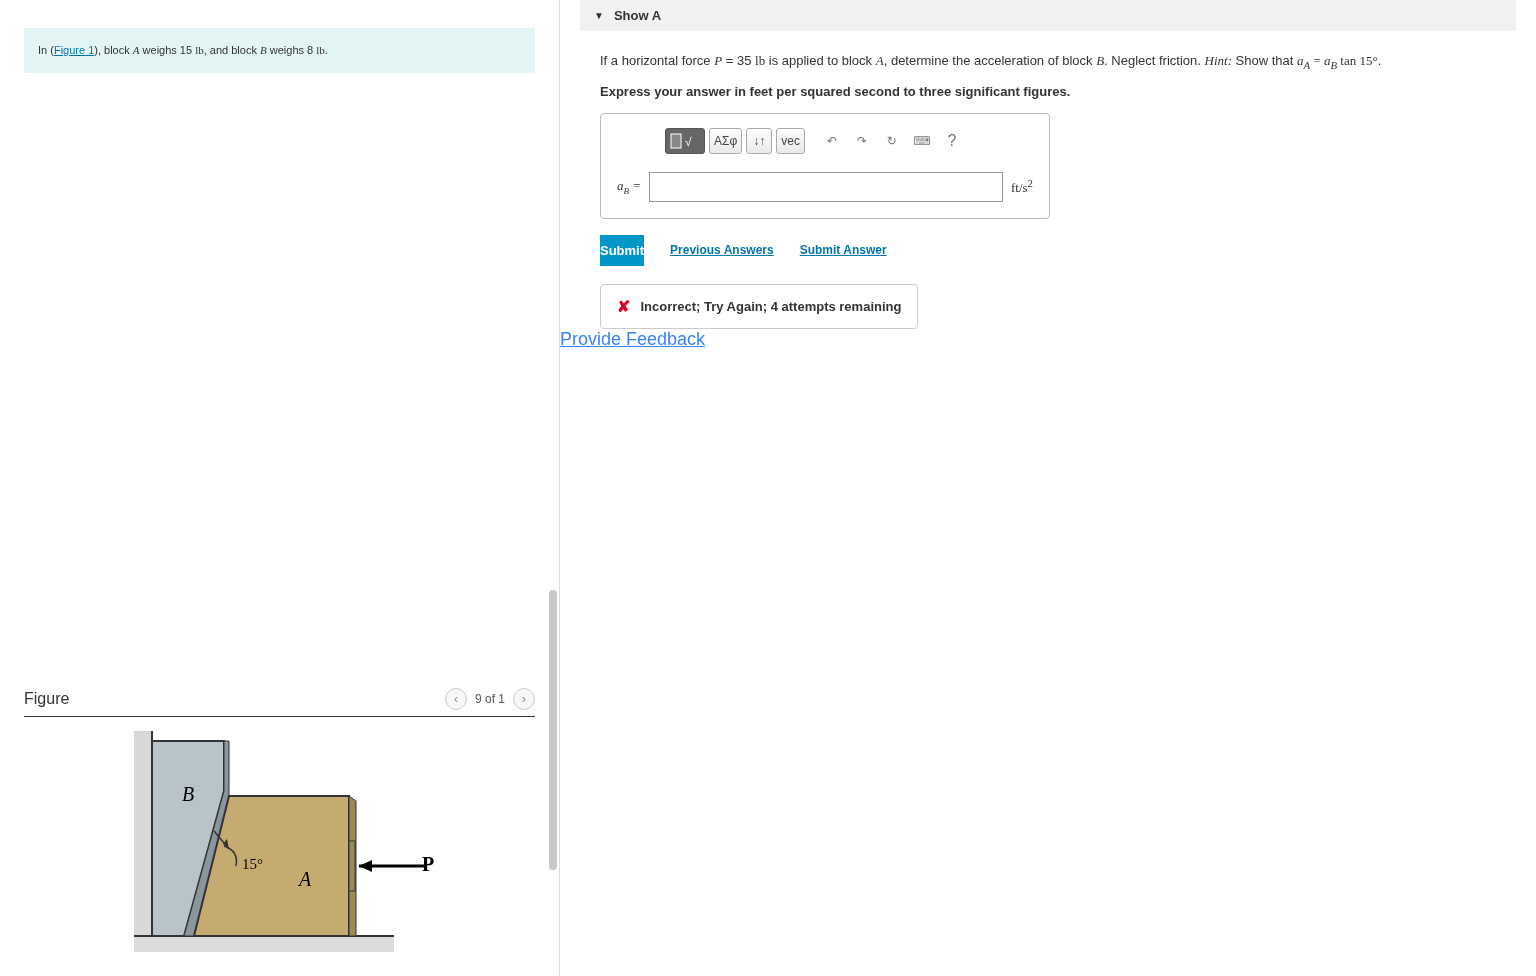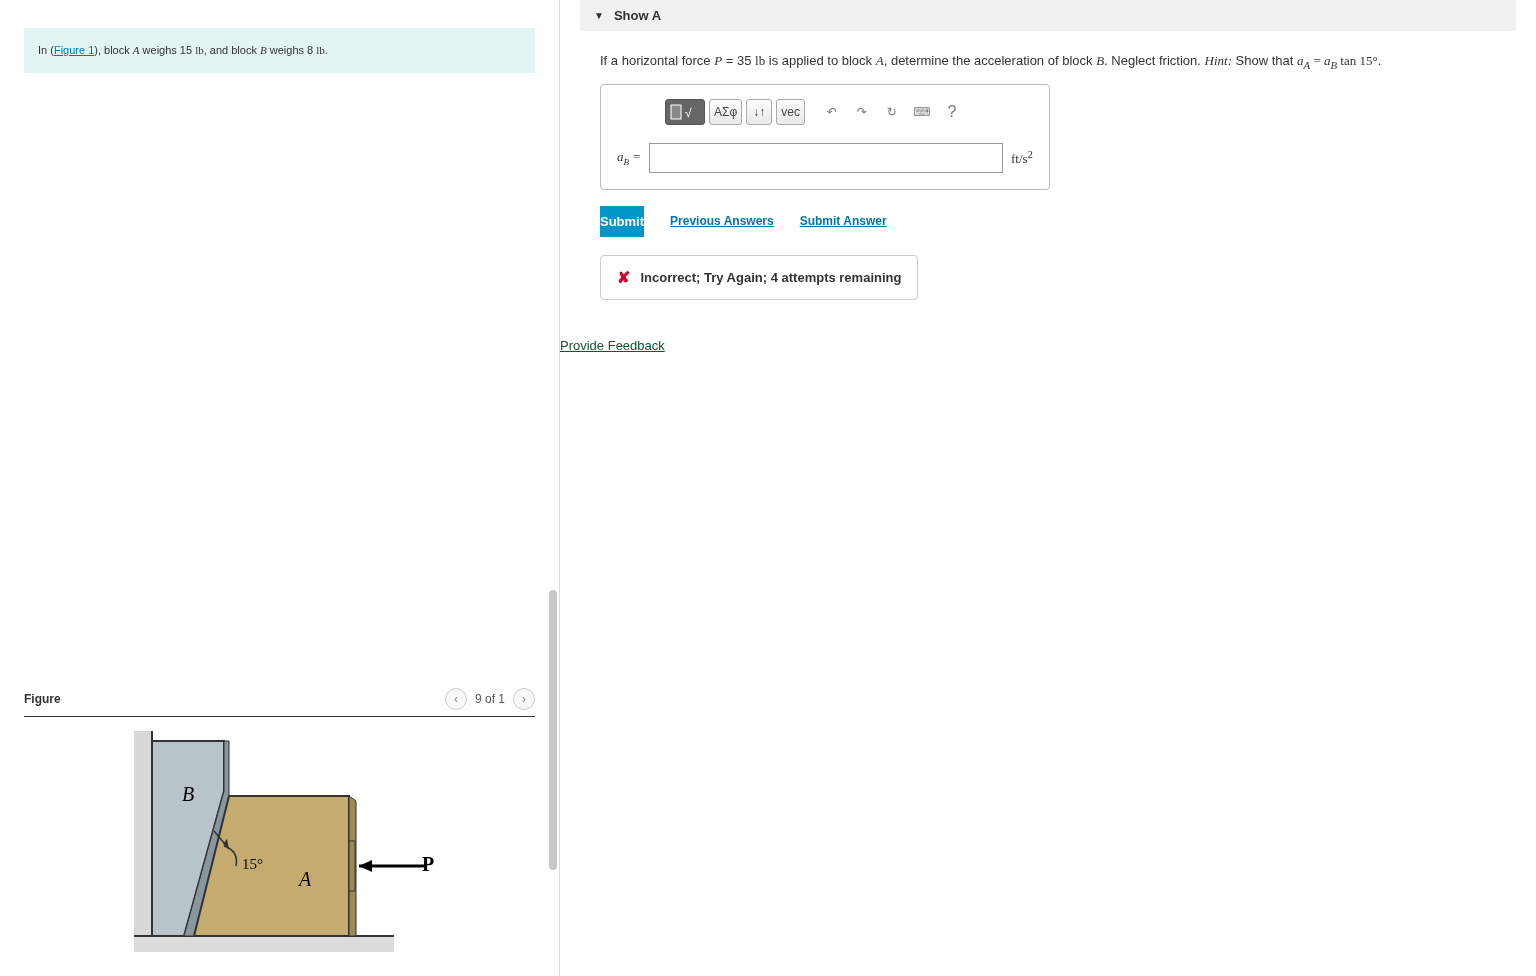--- a/index.html
+++ b/index.html
@@ -40,21 +40,21 @@
   
   .figure-area { margin-top: auto; padding: 0 24px 12px 24px; }
   .figure-header {
     display: flex;
     align-items: center;
     justify-content: space-between;
     border-bottom: 1px solid #333;
     padding-bottom: 6px;
     margin-bottom: 14px;
   }
-  .figure-title { font-size: 12px; font-weight: bold; }
+  .figure-title { font-size: 16px; font-weight: normal; }
   .fig-nav { display: flex; align-items: center; gap: 8px; font-size: 12px; color: #555; }
   .nav-btn {
     width: 22px; height: 22px; border-radius: 50%;
     border: 1px solid #ccc; background: #f7f7f7;
     display: inline-flex; align-items: center; justify-content: center;
     font-size: 12px; color: #888; cursor: pointer;
   }
   .figure-img { text-align: left; padding-left: 100px; }
 
   .part-header {
@@ -126,25 +126,24 @@
     border-radius: 4px;
     padding: 12px 16px;
     display: inline-flex; align-items: center; gap: 10px;
     font-weight: bold; font-size: 13px;
     background: #fff;
   }
   .x-icon { color: #d6002a; font-size: 16px; font-weight: bold; }
 
   .provide-feedback {
     display: inline-block;
-    margin-top: 38px;
     margin-left: -20px;
-    color: #14532d;
+    color: #3b82f6;
     text-decoration: underline;
-    font-size: 13px;
+    font-size: 18px;
     cursor: pointer;
   }
   
   .scroll-track {
     position: absolute;
     right: 2px; top: 590px; bottom: 10px;
     width: 8px;
   }
   .scroll-thumb {
     position: absolute; top: 0; width: 8px; height: 280px;
@@ -209,20 +208,21 @@
   <div class="right-col">
     <div class="part-header">
       <span class="tri">▼</span>
       <span>Show A</span>
     </div>
 
     <div style="padding-left:20px;">
       <div class="question-text">
         <span>If a horizontal force </span><span class="mathit">P</span><span> = 35 </span><span class="mathrm">lb</span><span> is applied to block </span><span class="mathit">A</span><span>, determine the acceleration of block </span><span class="mathit">B</span><span>. Neglect friction. </span><span class="mathit">Hint:</span><span> Show that </span><span class="mathit">a</span><sub class="mathit">A</sub><span class="mathrm"> = </span><span class="mathit">a</span><sub class="mathit">B</sub><span class="mathrm"> tan 15°</span><span>.</span>
       </div>
+      <div class="instruction">Express your answer in feet per squared second to three significant figures.</div>
 
       <div class="answer-box">
         <div class="toolbar">
           <span class="tb-btn templates">
             <svg width="30" height="16">
                 <rect x="1" y="1" width="10" height="14" fill="#888" stroke="#fff"></rect>
                 <text x="15" y="13" fill="#fff" font-size="12">√</text>
               </svg>
           </span>
           <span class="tb-btn">ΑΣφ</span>

